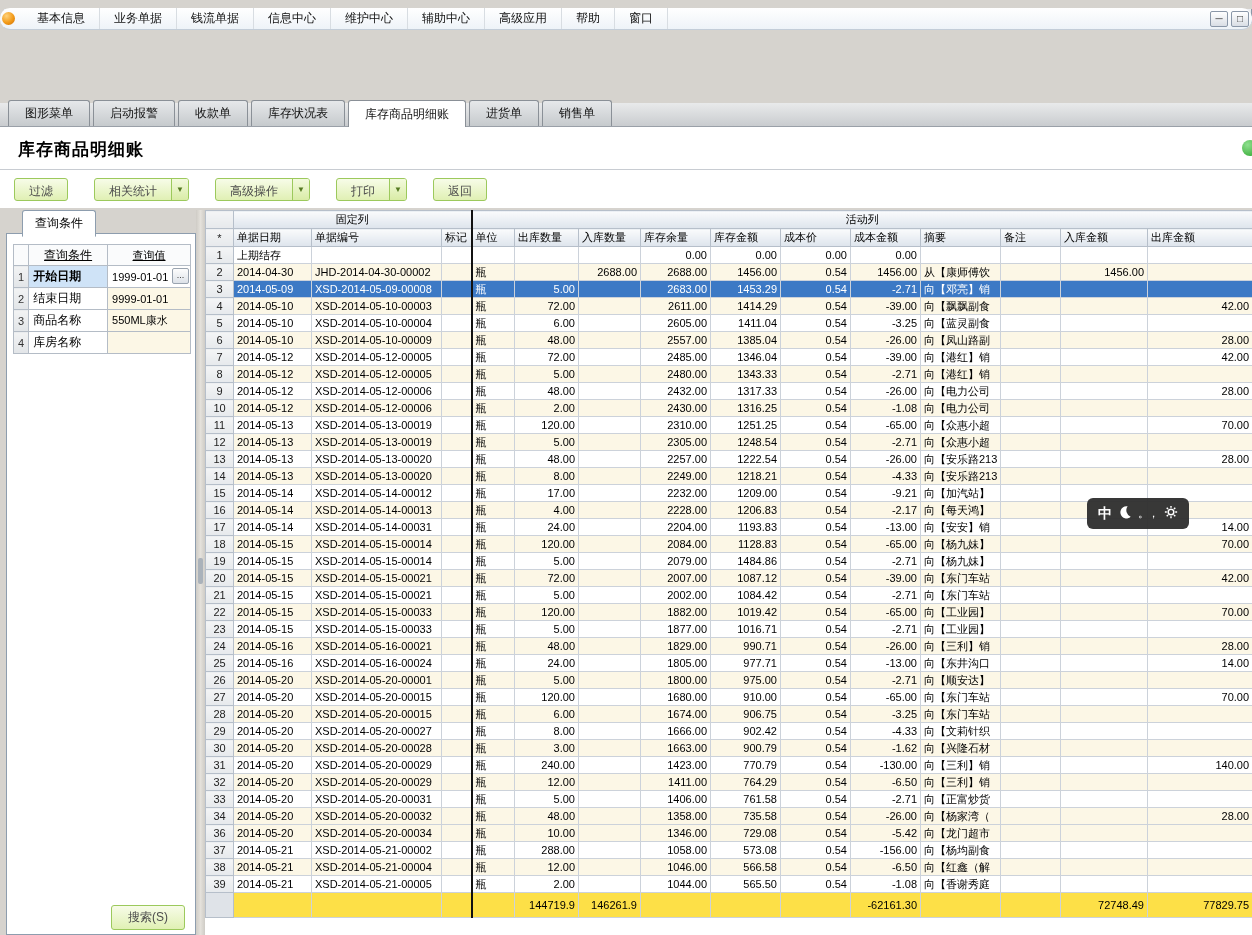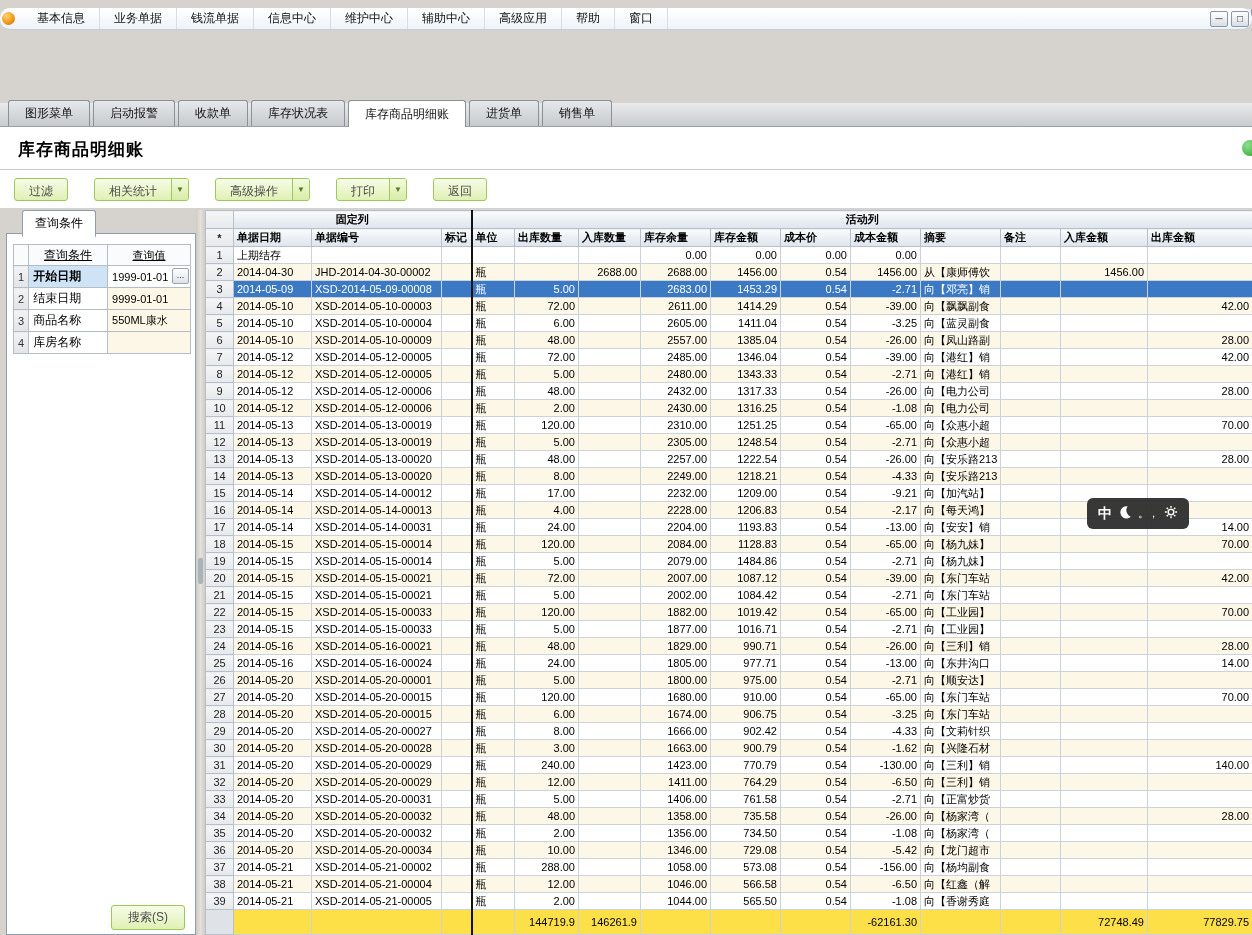--- a/index.html
+++ b/index.html
@@ -77,21 +77,21 @@
   .qell{position:absolute;right:1px;top:2px;width:17px;height:16px;border:1px solid #9aa4b0;border-radius:2px;background:linear-gradient(#fdfdfd,#dde2e8);font-size:9px;line-height:13px;text-align:center;color:#333;}
   .search-btn{position:absolute;right:10px;bottom:4px;border:1px solid var(--btn-border);border-radius:3px;background:linear-gradient(#f7fce8,#e0f0b4);font-size:12px;color:#4c4c4c;padding:3px 16px;}
 
   .splitter{position:absolute;left:196px;top:210px;width:9px;height:725px;background:linear-gradient(90deg,#cfccc6,#e4e1db,#cfccc6);}
   .splitter .thumb{position:absolute;left:2px;top:348px;width:5px;height:26px;background:#aab2ba;border-radius:2px;}
 
   
   .table-area{position:absolute;left:205px;top:210px;width:1047px;height:725px;background:#fff;}
   table.ledger{border-collapse:collapse;table-layout:fixed;width:1047px;font-size:11px;}
   .ledger td,.ledger th{border:1px solid #ccd2da;padding:0 3px;white-space:nowrap;overflow:hidden;height:17px;}
-  .ledger thead th{background:linear-gradient(#fafbfc,#dde4ec);font-weight:bold;text-align:left;color:#000;height:18px;border-color:#b6bfca;}
+  .ledger thead th{background:linear-gradient(#fafbfc,#dde4ec);font-weight:normal;text-align:left;color:#000;height:18px;border-color:#b6bfca;}
   .ledger thead tr.grp th{text-align:center;}
   .ledger td.rn,.ledger th.rn{background:linear-gradient(#f4f5f6,#e6e9ec);text-align:center;color:#222;border-color:#b6bfca;padding:0 1px;}
   .ledger .mark-col{border-right:2px solid #111 !important;}
   .ledger td.num{text-align:right;}
   .ledger tbody tr.even td{background:var(--stripe-cream);}
   .ledger tbody tr.even td.rn{background:linear-gradient(#f4f5f6,#e6e9ec);}
   .ledger tbody tr.sel td{background:var(--sel-blue);color:#fff;}
   .ledger tbody tr.sel td.rn{background:linear-gradient(#f4f5f6,#e6e9ec);color:#222;}
   .ledger tfoot td{background:#fde047;border-top:1px solid #8fa0b2;height:25px;font-size:11px;}
   .ledger tfoot td.rn{background:#dfe3e8;}
@@ -830,37 +830,20 @@
             <td class="num"></td>
             <td class="num">1358.00</td>
             <td class="num">735.58</td>
             <td class="num">0.54</td>
             <td class="num">-26.00</td>
             <td>向【杨家湾（</td>
             <td></td>
             <td class="num"></td>
             <td class="num">28.00</td>
           </tr>
-          <tr class="odd">
-            <td class="rn">35</td>
-            <td>2014-05-20</td>
-            <td>XSD-2014-05-20-00032</td>
-            <td class="mark-col"></td>
-            <td>瓶</td>
-            <td class="num">2.00</td>
-            <td class="num"></td>
-            <td class="num">1356.00</td>
-            <td class="num">734.50</td>
-            <td class="num">0.54</td>
-            <td class="num">-1.08</td>
-            <td>向【杨家湾（</td>
-            <td></td>
-            <td class="num"></td>
-            <td class="num"></td>
-          </tr>
           <tr class="even">
             <td class="rn">36</td>
             <td>2014-05-20</td>
             <td>XSD-2014-05-20-00034</td>
             <td class="mark-col"></td>
             <td>瓶</td>
             <td class="num">10.00</td>
             <td class="num"></td>
             <td class="num">1346.00</td>
             <td class="num">729.08</td>

